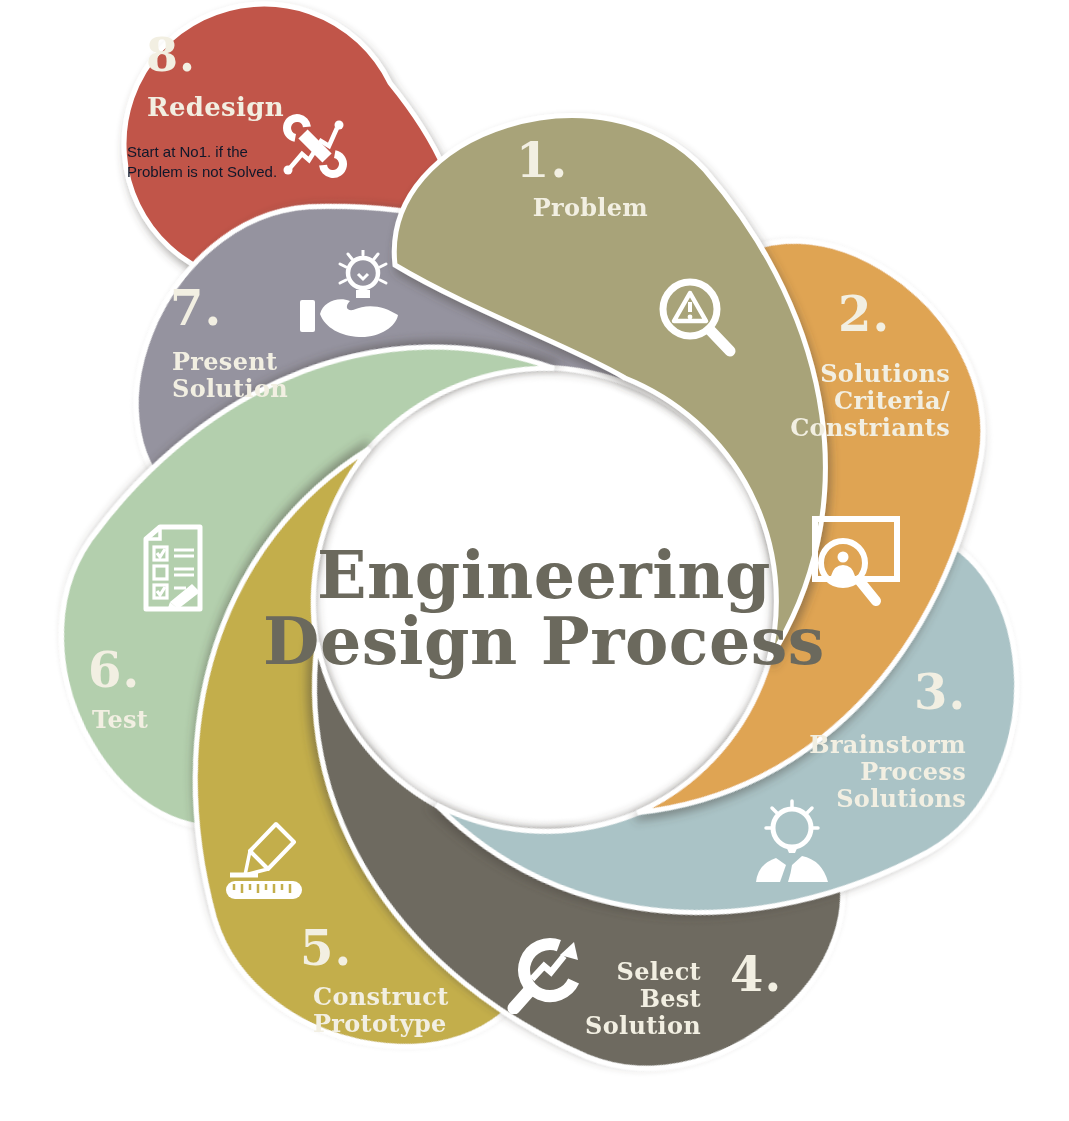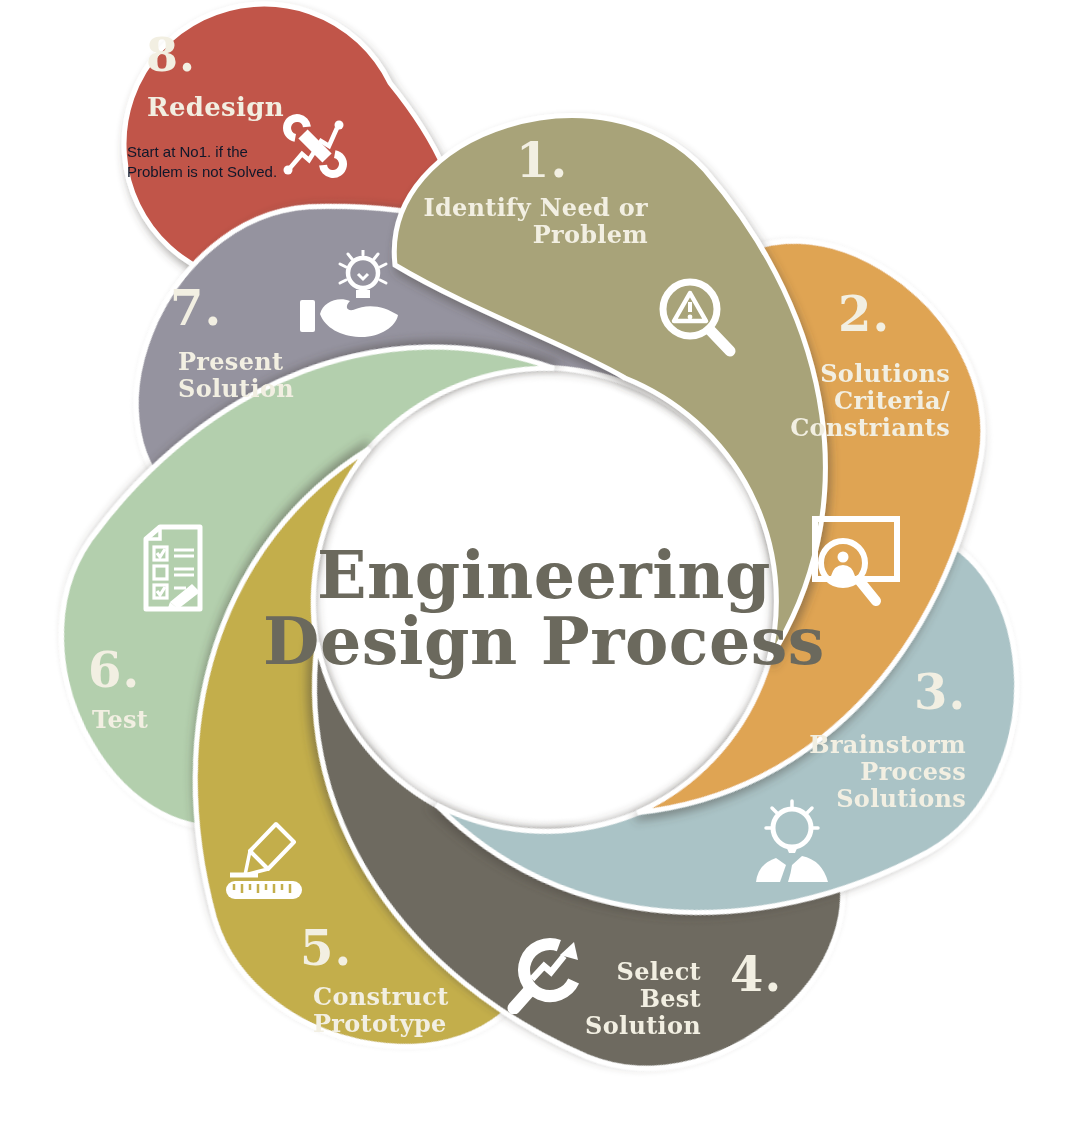--- a/index.html
+++ b/index.html
@@ -10,21 +10,21 @@
        line-height:1;letter-spacing:1px;}
   .lines{position:absolute;font-weight:bold;font-size:24px;line-height:27px;
          color:var(--labelc,#f2efe2);letter-spacing:0.3px;}
   .ra{text-align:right;}
   #num1{left:516px;top:136px;}   #lines1{right:421px;top:194px;}
   #num2{left:838px;top:290px;}   #lines2{right:119px;top:360px;}
   #num3{left:914px;top:668px;}   #lines3{right:103px;top:731px;}
   #num4{left:730px;top:950px;}   #lines4{right:368px;top:958px;}
   #num5{left:300px;top:924px;}   #lines5{left:305px;top:983px;margin-left:8px;}
   #num6{left:88px;top:646px;}    #lines6{left:92px;top:706px;}
-  #num7{left:170px;top:284px;}   #lines7{left:172px;top:348px;margin-left:6px;}
+  #num7{left:170px;top:284px;}   #lines7{left:172px;top:348px;}
   #num8{left:146px;top:32px;font-size:46px;}  #lines8{left:147px;top:94px;font-size:26px;}
   #note8{position:absolute;left:127px;top:142px;font-family:"Liberation Sans",sans-serif;
          font-size:15px;line-height:20px;color:#0f172a;font-weight:normal;}
   #title{position:absolute;left:194px;top:542px;width:700px;text-align:center;
          font-weight:bold;font-size:65px;line-height:66px;color:var(--titlec,#6b695d);
          letter-spacing:0.5px;}
   .icon{position:absolute;}
   #icon1{left:650px;top:272px;} #icon2{left:808px;top:514px;}
   #icon3{left:748px;top:798px;} #icon4{left:504px;top:926px;}
   #icon5{left:222px;top:818px;} #icon6{left:134px;top:522px;}
@@ -63,21 +63,20 @@
   <div class="num" id="num1">1.</div>
   <div class="num" id="num2">2.</div>
   <div class="num" id="num3">3.</div>
   <div class="num" id="num4">4.</div>
   <div class="num" id="num5">5.</div>
   <div class="num" id="num6">6.</div>
   <div class="num" id="num7">7.</div>
   <div class="num" id="num8">8.</div>
 
   <div class="lines ra" id="lines1">
-    <div>Identify Need or</div>
     <div>Problem</div>
   </div>
   <div class="lines ra" id="lines2">
     <div>Solutions</div>
     <div>Criteria/</div>
     <div>Constriants</div>
   </div>
   <div class="lines ra" id="lines3">
     <div>Brainstorm</div>
     <div>Process</div>

